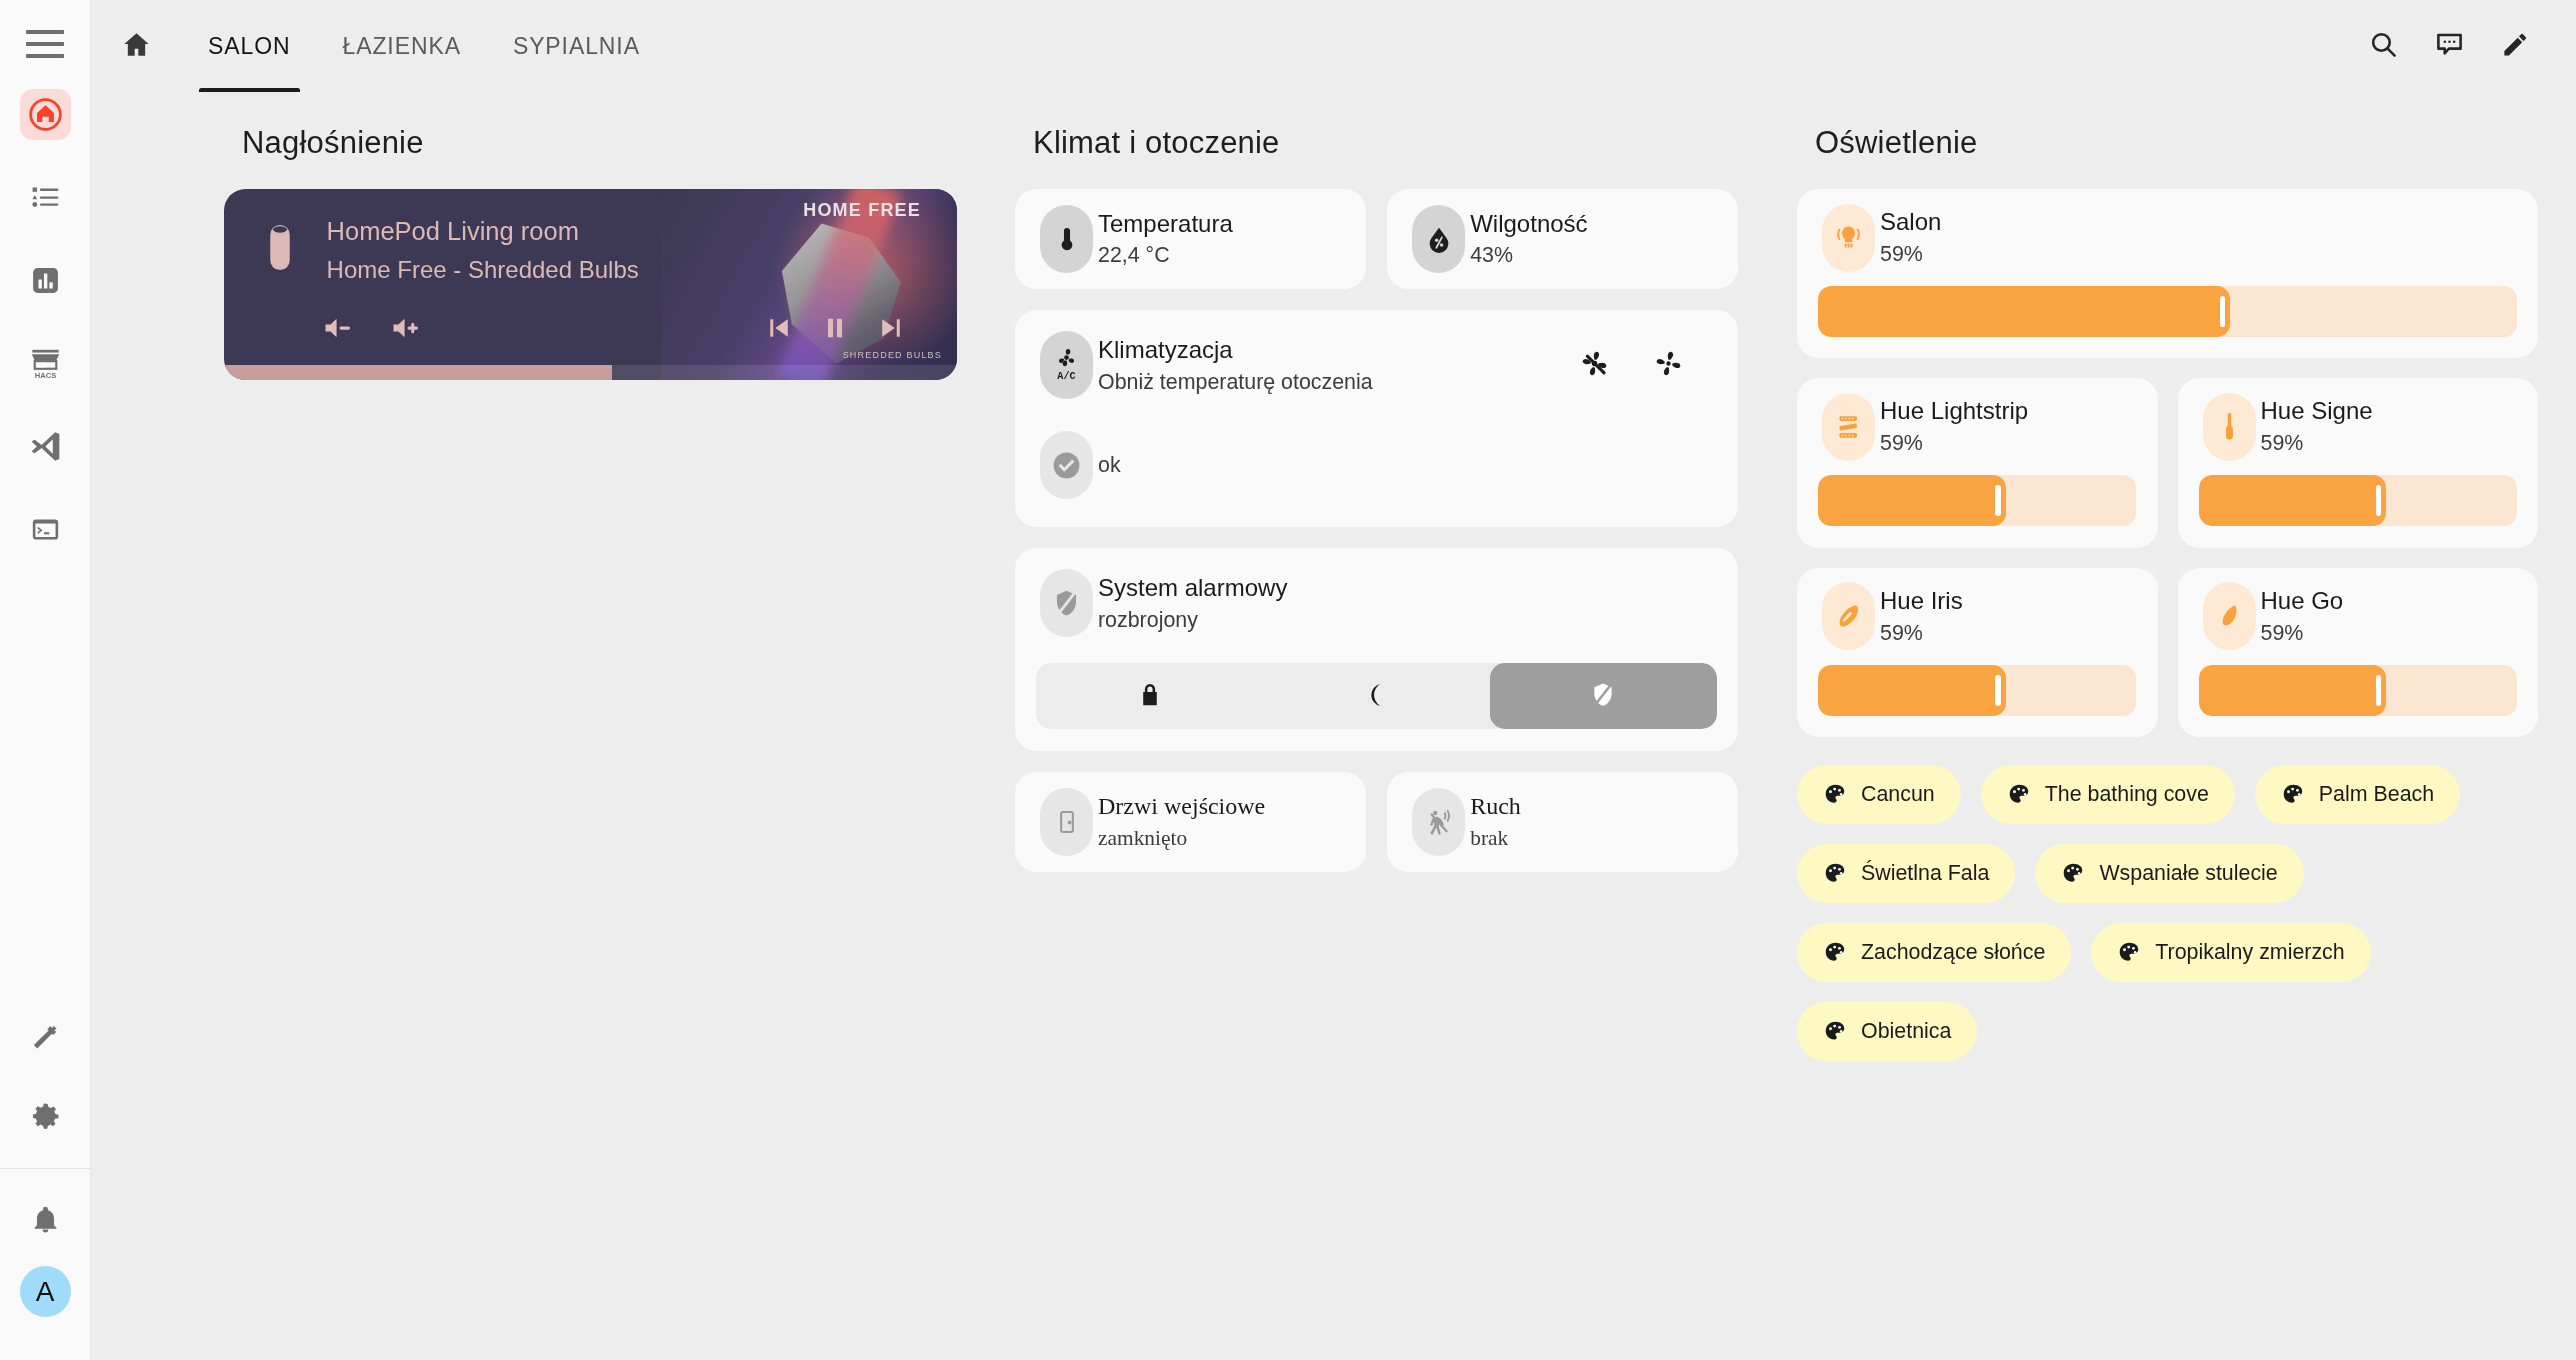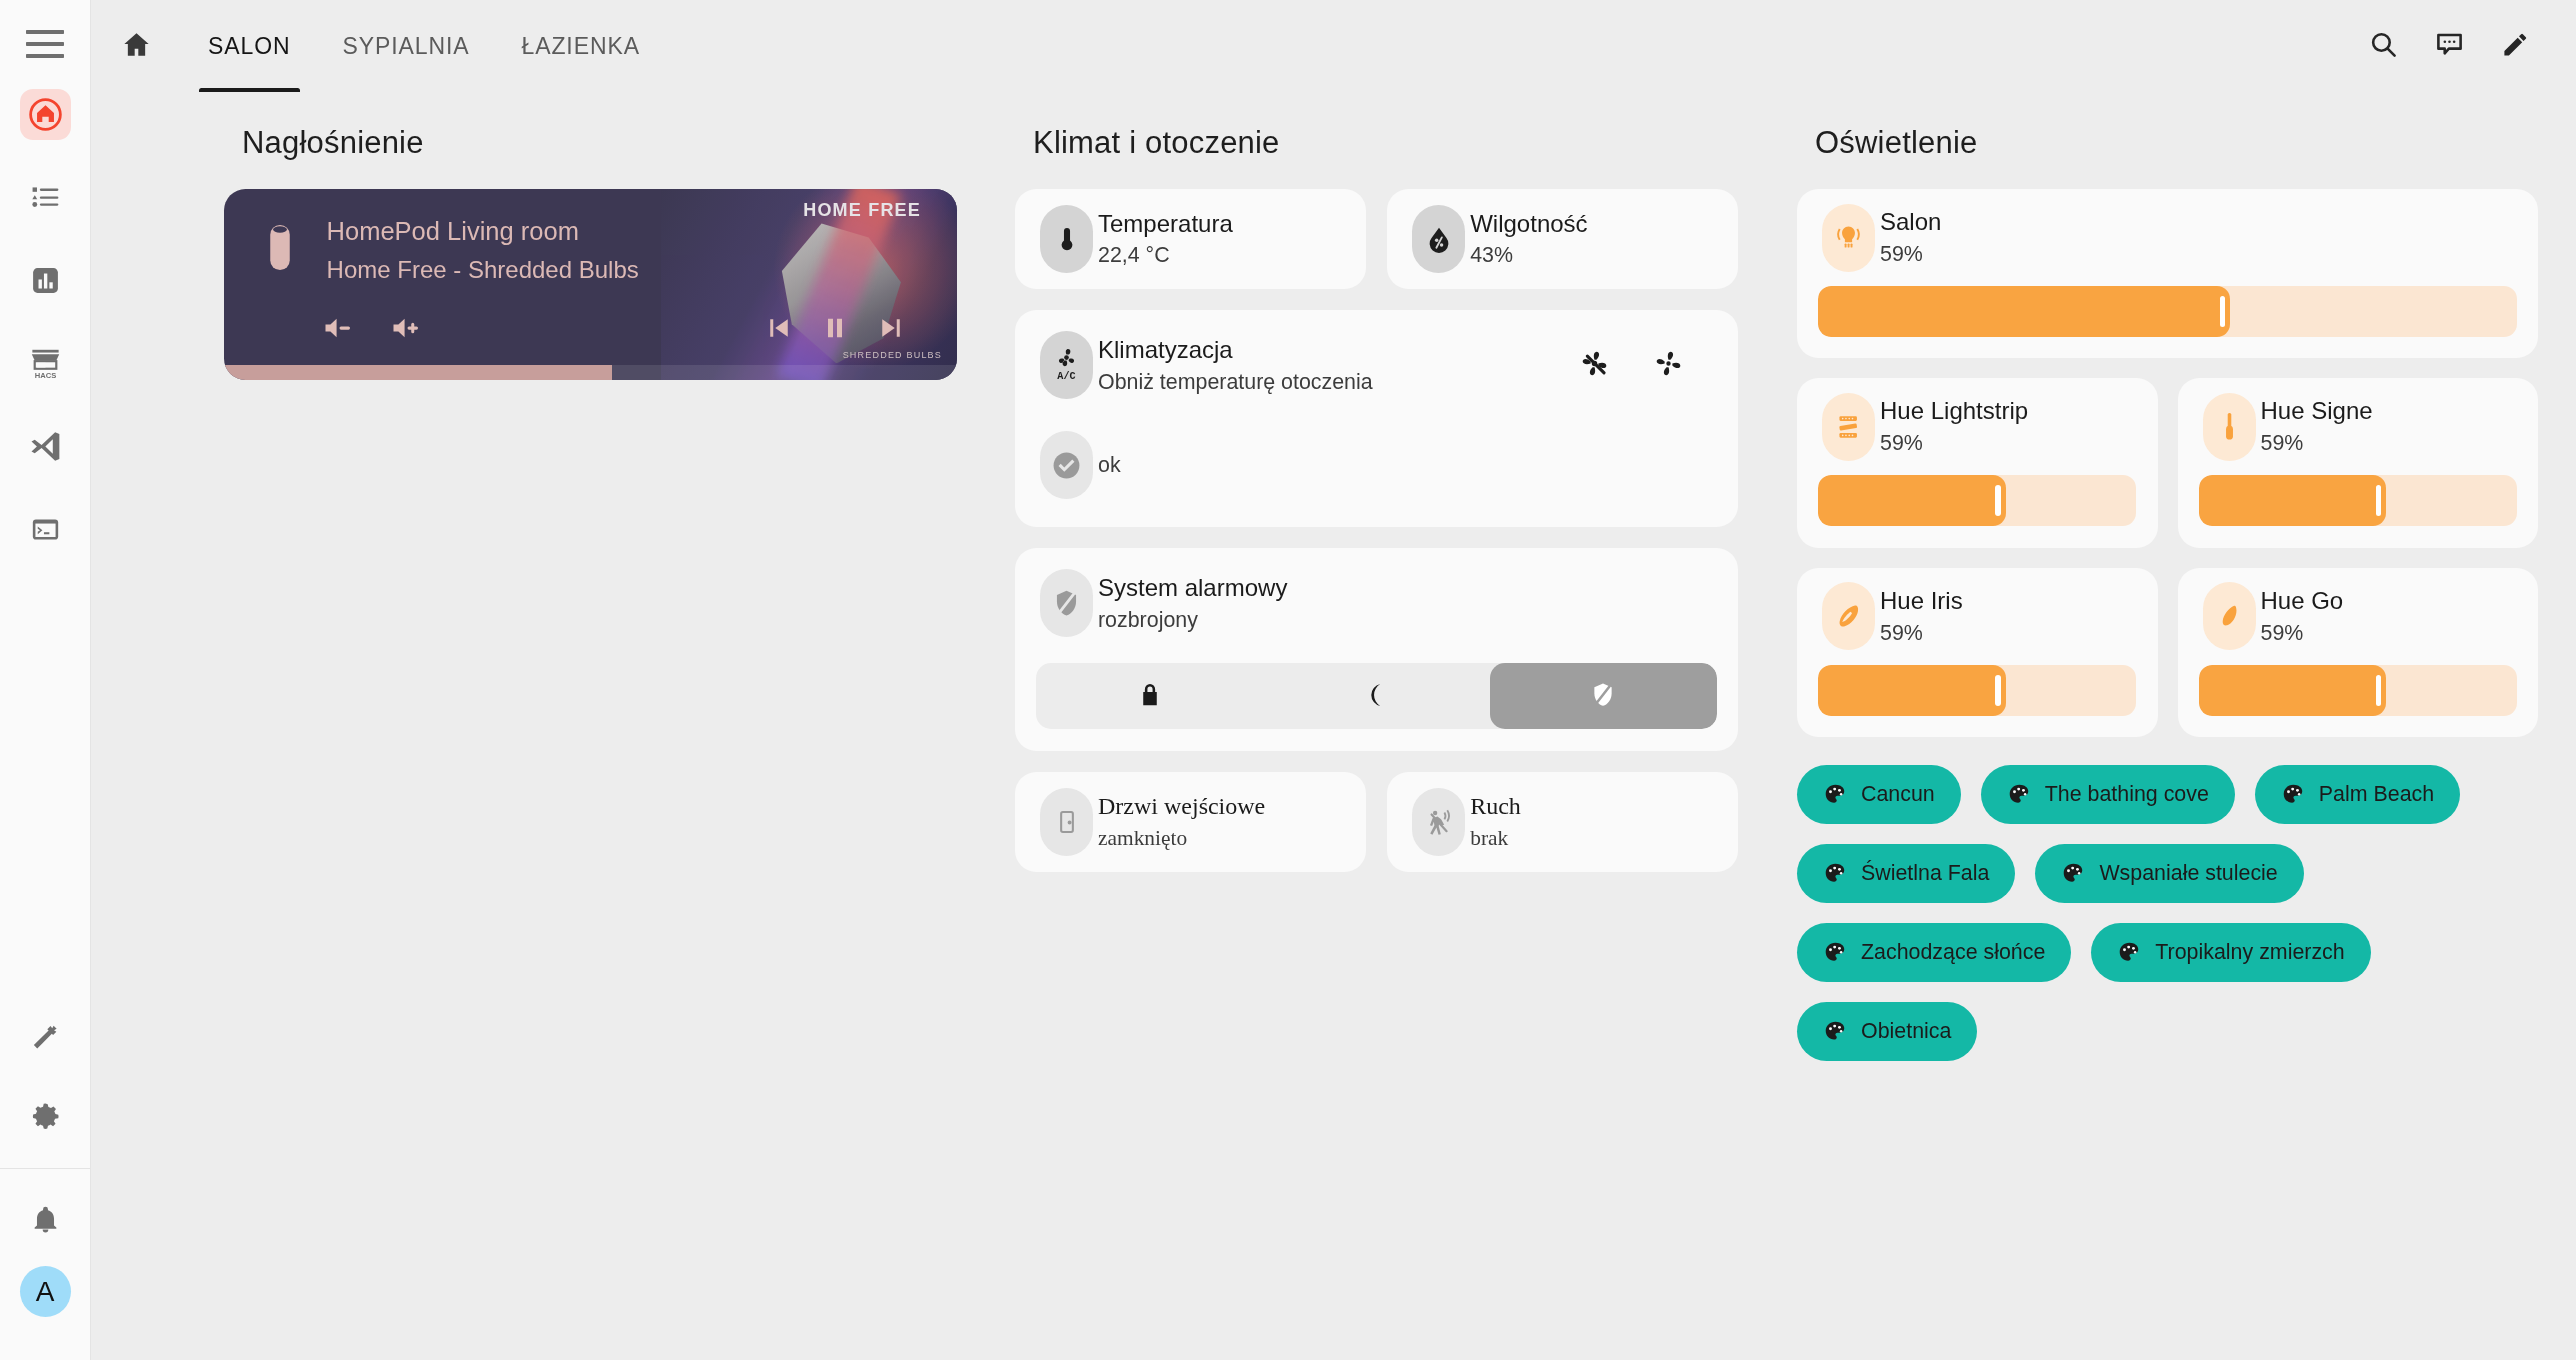--- a/index.html
+++ b/index.html
@@ -196,21 +196,21 @@
     background: #ffffff; border-radius: 3.3px;
   }
   .light-grid { display: flex; gap: 20px; margin-top: 20px; }
   .light-grid > .light-card { flex: 1 1 0; min-width: 0; }
 
   
   .chips { display: flex; flex-wrap: wrap; gap: 20px; margin-top: 28px; }
   .chip {
     display: inline-flex; align-items: center; gap: 13px;
     height: 59px; padding: 0 26px; border-radius: 30px;
-    background: #14b8a6; cursor: pointer;
+    background: #fef9c3; cursor: pointer;
     font-size: 21.4px; color: #1b1b1b; white-space: nowrap;
   }
   .chip .pal { display: flex; color: #1b1b1b; }
 </style>
 </head>
 <body>
 
 <div class="app">
 
   <div class="sidebar">
@@ -324,24 +324,24 @@
           <svg width="31" height="31" viewBox="0 0 24 24" fill="currentColor">
               <path d="M12 3.2 2.6 11.6h2.7v9.2h5.3v-5.6h2.8v5.6h5.3v-9.2h2.7z"></path>
             </svg>
         </span>
       </div>
       <div class="tabs">
         <div class="tab active">
           <span>SALON</span>
         </div>
         <div class="tab">
+          <span>ŁAZIENKA</span>
+        </div>
+        <div class="tab">
           <span>SYPIALNIA</span>
-        </div>
-        <div class="tab">
-          <span>ŁAZIENKA</span>
         </div>
       </div>
       <div class="topbar-spacer"></div>
       <div class="topbar-actions">
         <div class="tb-icon">
           <span>
             <svg width="31" height="31" viewBox="0 0 24 24" fill="none" stroke="currentColor" stroke-width="2">
                 <circle cx="10.4" cy="10.4" r="6.4"></circle>
                 <line x1="15.2" y1="15.2" x2="20.6" y2="20.6" stroke-linecap="round"></line>
               </svg>

